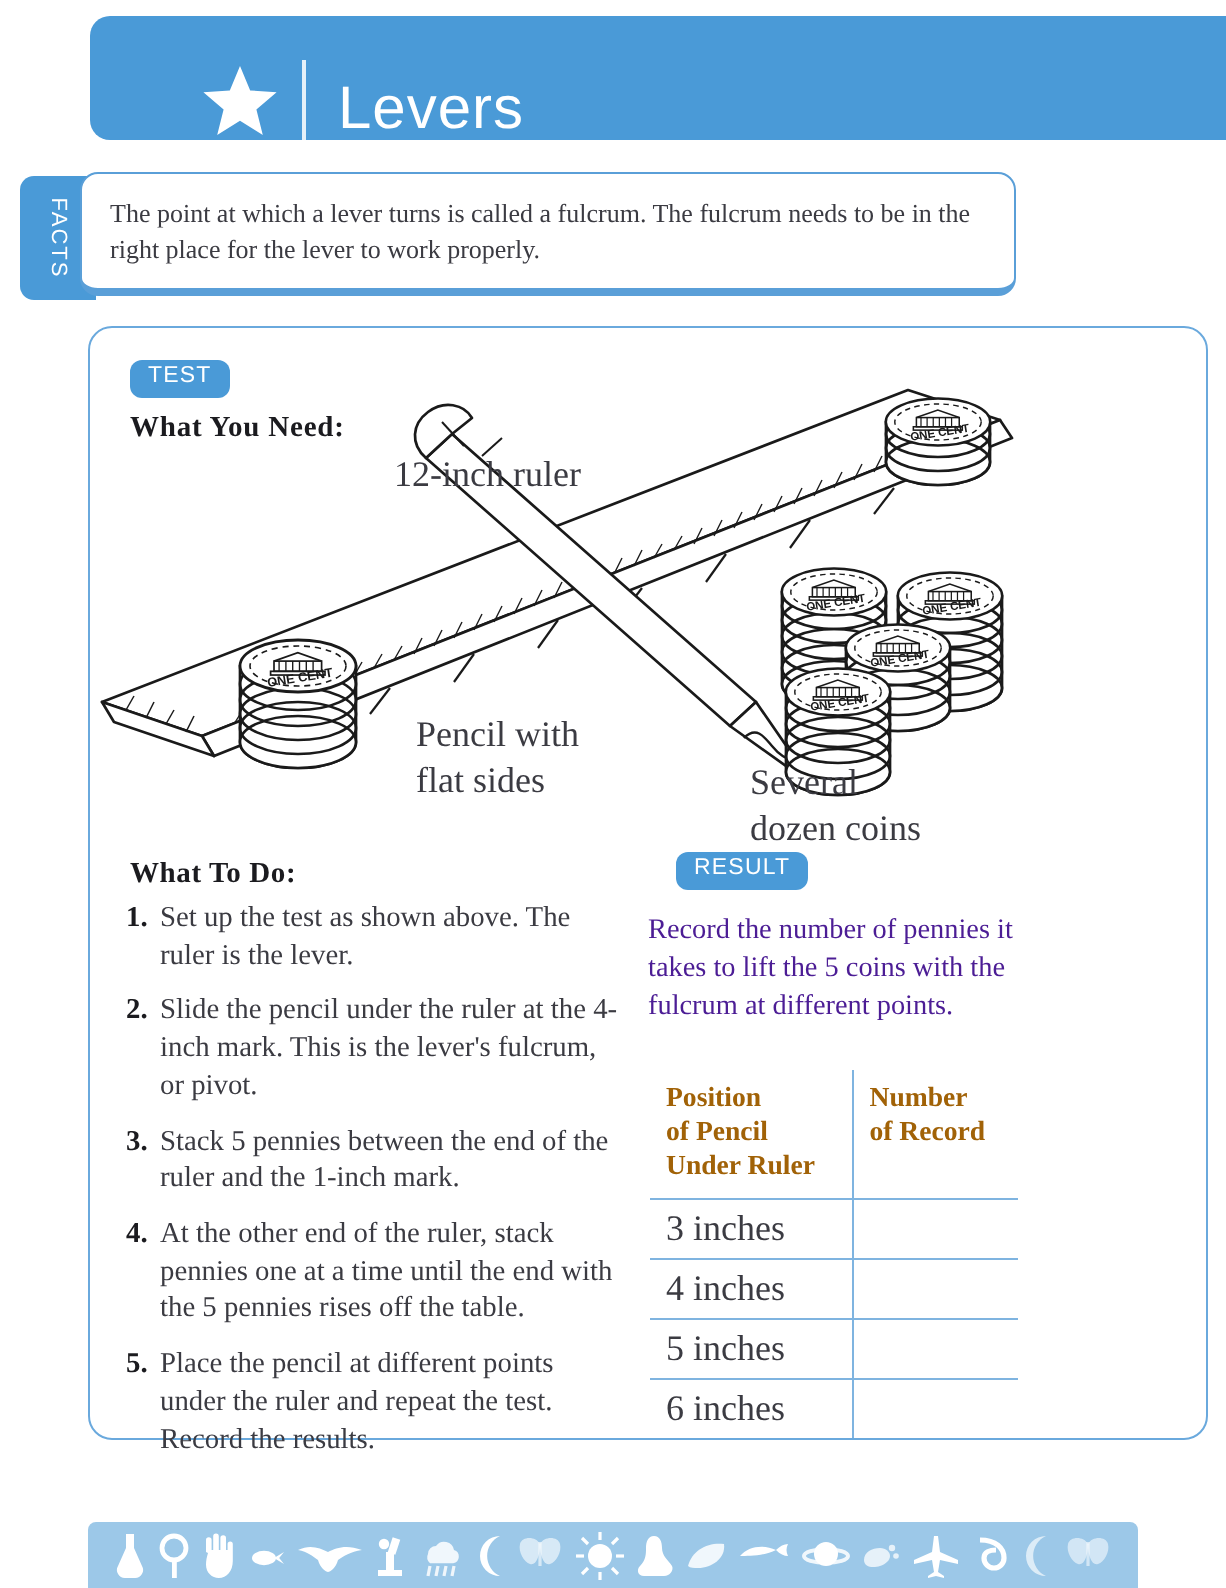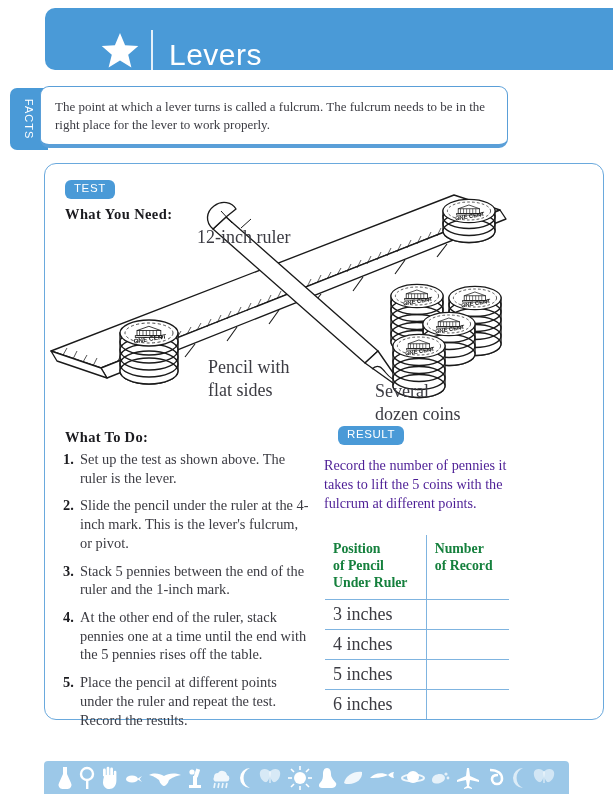--- a/index.html
+++ b/index.html
@@ -102,21 +102,21 @@
   .res-table {
     position: absolute; left: 279px; top: 370px;
     width: 186px; border-collapse: collapse;
     border: 1.4px solid #7fb4e0; border-radius: 7px; overflow: hidden;
   }
   .res-table td, .res-table th {
     border: 1px solid #7fb4e0; padding: 4px 8px; text-align: left;
     font-size: 18px; color: #3b3b42; height: 24px;
   }
   .res-table th {
-    font-weight: bold; color: #15803d; vertical-align: top;
+    font-weight: bold; color: #a16207; vertical-align: top;
     font-size: 13.8px; line-height: 1.22; padding: 6px 8px 8px;
   }
   .res-table td.blank { background: #fff; }
 
   
   .footer {
     position: absolute; left: 44px; top: 761px;
     width: 525px; height: 33px;
     background: #9cc8e8; border-radius: 4px 4px 0 0;
     display: flex; align-items: center; justify-content: space-around;

